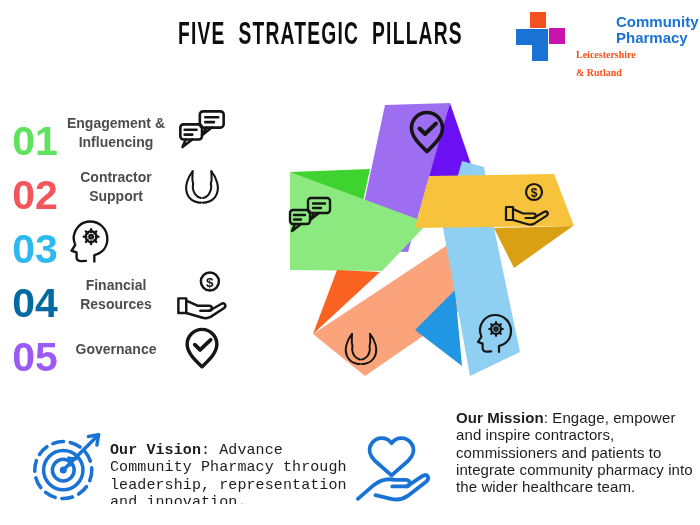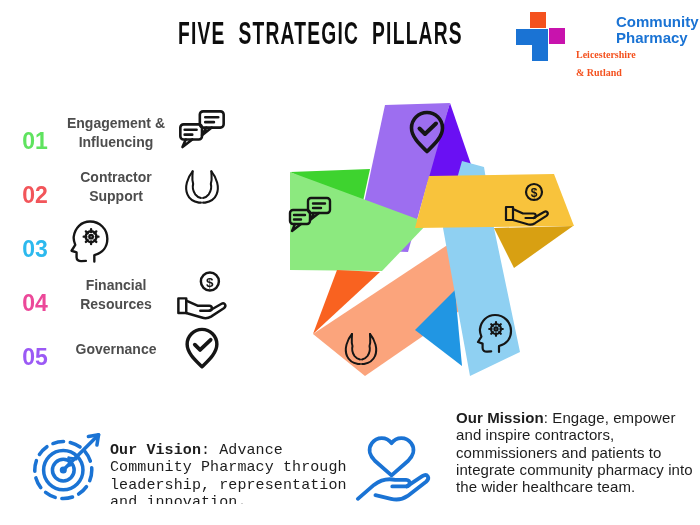--- a/index.html
+++ b/index.html
@@ -15,21 +15,21 @@
   #logo{position:absolute;left:516px;top:12px;display:flex;gap:8px;}
   #logo .cross{position:relative;width:52px;height:56px;flex:0 0 auto;}
   #logo .cross i{position:absolute;display:block;}
   #logo .lg-txt{line-height:15.5px;font-weight:700;padding-top:2px;}
   .lg-blue{font-size:15px;margin-left:40px;}
   .lg-orange{font-size:10px;font-family:Liberation Serif, serif;}
 
   
   #pillars{position:absolute;left:10px;top:106px;width:252px;}
   .prow{display:flex;align-items:center;height:54px;}
-  .pnum{width:50px;font-size:23px;font-weight:800;text-align:center;flex:0 0 auto;line-height:1;margin-top:16px;}
+  .pnum{width:50px;font-size:41px;font-weight:800;text-align:center;flex:0 0 auto;line-height:1;margin-top:16px;}
   .plabel{width:112px;font-size:14px;font-weight:700;color:#4d4d4d;
           line-height:1.35;text-align:center;flex:0 0 auto;}
   .picon{width:60px;display:flex;justify-content:center;align-items:center;flex:0 0 auto;}
 
   
   #star{position:absolute;left:280px;top:85px;width:310px;height:320px;}
 
   
   .bottom-block{position:absolute;display:block;}
   #vision-icon{left:28px;top:428px;}
@@ -135,21 +135,21 @@
     </div>
     <div class="prow">
       <span class="pnum" style="color: rgb(44, 185, 238);">03</span>
       <span class="picon">
           <svg width="52" height="52" viewBox="0 0 48 48">
             <use href="#i-head"></use>
           </svg>
         </span>
     </div>
     <div class="prow">
-      <span class="pnum" style="color: #ec4899; text-align: center;">04</span>
+      <span class="pnum" style="color: #0369a1; text-align: center;">04</span>
       <span class="plabel">Financial Resources</span>
       <span class="picon">
           <svg width="54" height="54" viewBox="0 0 48 48">
             <use href="#i-coin"></use>
           </svg>
         </span>
     </div>
     <div class="prow">
       <span class="pnum" style="color: rgb(155, 89, 245);">05</span>
       <span class="plabel">Governance</span>

